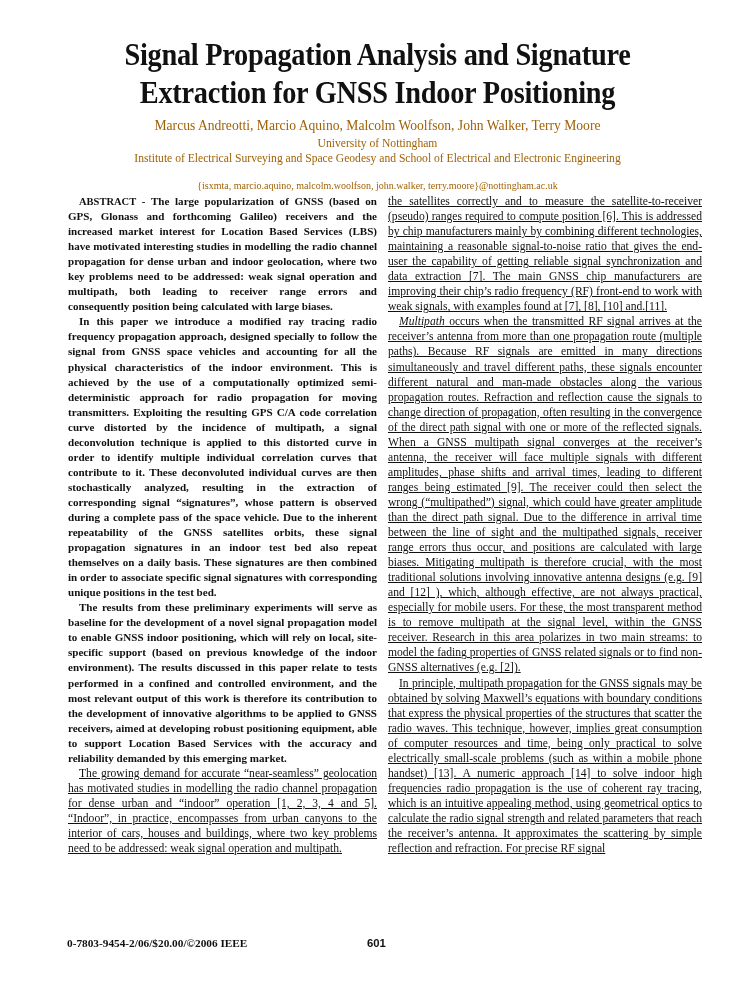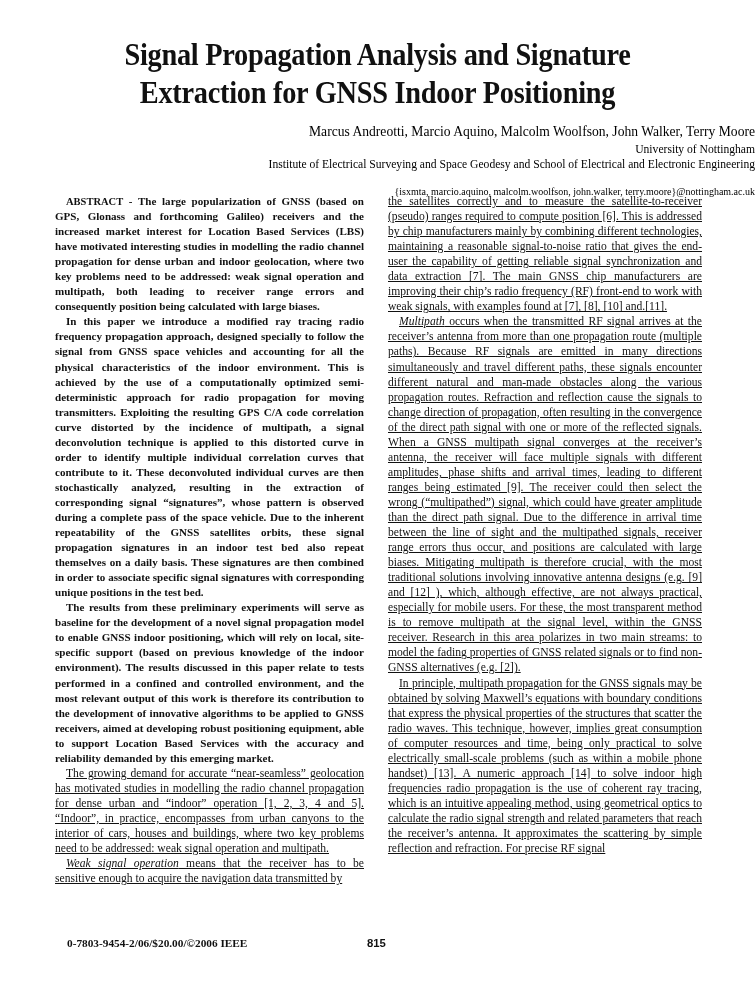--- a/index.html
+++ b/index.html
@@ -3,34 +3,34 @@
 <meta charset="utf-8">
 <style>
   html, body { margin: 0; padding: 0; background: #ffffff; }
   body { width: 755px; height: 1000px; position: relative; overflow: hidden; color: #111; }
   .title {
     position: absolute; left: 0; top: 36px; width: 755px; text-align: center;
     font-family: "Liberation Serif", serif; font-weight: bold; font-size: 30.5px; line-height: 38px;
     letter-spacing: -0.3px; transform: scaleX(0.93); transform-origin: center top;
   }
   .authors, .affil, .inst, .emails {
-    position: absolute; left: 0; width: 755px; text-align: right;
-    font-family: "Liberation Serif", serif; color: #000000; margin-top: 6px;
+    position: absolute; left: 0; width: 755px; text-align: center;
+    font-family: "Liberation Serif", serif; color: #a16207;
   }
   .authors { top: 118px; font-size: 13.6px; }
   .affil { top: 137px; font-size: 11.6px; }
   .inst { top: 152px; font-size: 11.6px; }
   .emails { top: 180px; font-size: 10px; font-family: Liberation Serif, serif; }
 
   .col {
     position: absolute; top: 194px; width: 309px;
     font-family: "Liberation Serif", serif; font-size: 11.5px; line-height: 15.05px;
     text-align: justify; hyphens: none;
   }
-  .col.left { left: 55px; }
+  .col.left { left: 68px; }
   .col.right { left: 388px; width: 314px; }
   .col p { margin: 0; text-indent: 11px; }
   .abstract p { font-weight: bold; font-size: 11.05px; }
   .abstract .sc { font-variant: small-caps; font-size: 10.5px; }
   .section-head {
     text-align: center; font-family: "DejaVu Sans", sans-serif; font-size: 9.8px;
     margin: 15px 0 12px 0; text-indent: 0; letter-spacing: 0.2px;
   }
   .intro p { font-size: 11.6px; text-decoration: underline; }
   em { font-style: italic; }
@@ -57,24 +57,23 @@
 <div class="emails">{isxmta, marcio.aquino, malcolm.woolfson, john.walker, terry.moore}@nottingham.ac.uk</div>
 
 <div class="col left">
   <div class="abstract">
     <p><span class="sc">ABSTRACT</span><span> - The large popularization of GNSS (based on GPS, Glonass and forthcoming Galileo) receivers and the increased market interest for Location Based Services (LBS) have motivated interesting studies in modelling the radio channel propagation for dense urban and indoor geolocation, where two key problems need to be addressed: weak signal operation and multipath, both leading to receiver range errors and consequently position being calculated with large biases.</span></p>
     <p>In this paper we introduce a modified ray tracing radio frequency propagation approach, designed specially to follow the signal from GNSS space vehicles and accounting for all the physical characteristics of the indoor environment. This is achieved by the use of a computationally optimized semi-deterministic approach for radio propagation for moving transmitters. Exploiting the resulting GPS C/A code correlation curve distorted by the incidence of multipath, a signal deconvolution technique is applied to this distorted curve in order to identify multiple individual correlation curves that contribute to it. These deconvoluted individual curves are then stochastically analyzed, resulting in the extraction of corresponding signal “signatures”, whose pattern is observed during a complete pass of the space vehicle. Due to the inherent repeatability of the GNSS satellites orbits, these signal propagation signatures in an indoor test bed also repeat themselves on a daily basis. These signatures are then combined in order to associate specific signal signatures with corresponding unique positions in the test bed.</p>
     <p>The results from these preliminary experiments will serve as baseline for the development of a novel signal propagation model to enable GNSS indoor positioning, which will rely on local, site-specific support (based on previous knowledge of the indoor environment). The results discussed in this paper relate to tests performed in a confined and controlled environment, and the most relevant output of this work is therefore its contribution to the development of innovative algorithms to be applied to GNSS receivers, aimed at developing robust positioning equipment, able to support Location Based Services with the accuracy and reliability demanded by this emerging market.</p>
   </div>
   <div class="intro">
     <p>The growing demand for accurate “near-seamless” geolocation has motivated studies in modelling the radio channel propagation for dense urban and “indoor” operation [1, 2, 3, 4 and 5]. “Indoor”, in practice, encompasses from urban canyons to the interior of cars, houses and buildings, where two key problems need to be addressed: weak signal operation and multipath.</p>
-    <p><em>Weak signal operation</em><span id="p2rest"> means that the receiver has to be sensitive enough to acquire the navigation data transmitted by</span></p>
   </div>
 </div>
 
 <div class="col right intro">
   <p style="text-indent:0" id="p2cont">the satellites correctly and to measure the satellite-to-receiver (pseudo) ranges required to compute position [6]. This is addressed by chip manufacturers mainly by combining different technologies, maintaining a reasonable signal-to-noise ratio that gives the end-user the capability of getting reliable signal synchronization and data extraction [7]. The main GNSS chip manufacturers are improving their chip’s radio frequency (RF) front-end to work with weak signals, with examples found at [7], [8], [10] and.[11].</p>
   <p><em>Multipath</em><span> occurs when the transmitted RF signal arrives at the receiver’s antenna from more than one propagation route (multiple paths). Because RF signals are emitted in many directions simultaneously and travel different paths, these signals encounter different natural and man-made obstacles along the various propagation routes. Refraction and reflection cause the signals to change direction of propagation, often resulting in the convergence of the direct path signal with one or more of the reflected signals. When a GNSS multipath signal converges at the receiver’s antenna, the receiver will face multiple signals with different amplitudes, phase shifts and arrival times, leading to different ranges being estimated [9]. The receiver could then select the wrong (“multipathed”) signal, which could have greater amplitude than the direct path signal. Due to the difference in arrival time between the line of sight and the multipathed signals, receiver range errors thus occur, and positions are calculated with large biases. Mitigating multipath is therefore crucial, with the most traditional solutions involving innovative antenna designs (e.g. [9] and [12] ), which, although effective, are not always practical, especially for mobile users. For these, the most transparent method is to remove multipath at the signal level, within the GNSS receiver. Research in this area polarizes in two main streams: to model the fading properties of GNSS related signals or to find non-GNSS alternatives (e.g. [2]).</span></p>
   <p>In principle, multipath propagation for the GNSS signals may be obtained by solving Maxwell’s equations with boundary conditions that express the physical properties of the structures that scatter the radio waves. This technique, however, implies great consumption of computer resources and time, being only practical to solve electrically small-scale problems (such as within a mobile phone handset) [13]. A numeric approach [14] to solve indoor high frequencies radio propagation is the use of coherent ray tracing, which is an intuitive appealing method, using geometrical optics to calculate the radio signal strength and related parameters that reach the receiver’s antenna. It approximates the scattering by simple reflection and refraction. For precise RF signal</p>
 </div>
 
 <div class="footer-left">0-7803-9454-2/06/$20.00/©2006 IEEE</div>
-<div class="footer-page">815</div>
+<div class="footer-page">601</div>
 
 </body></html>

